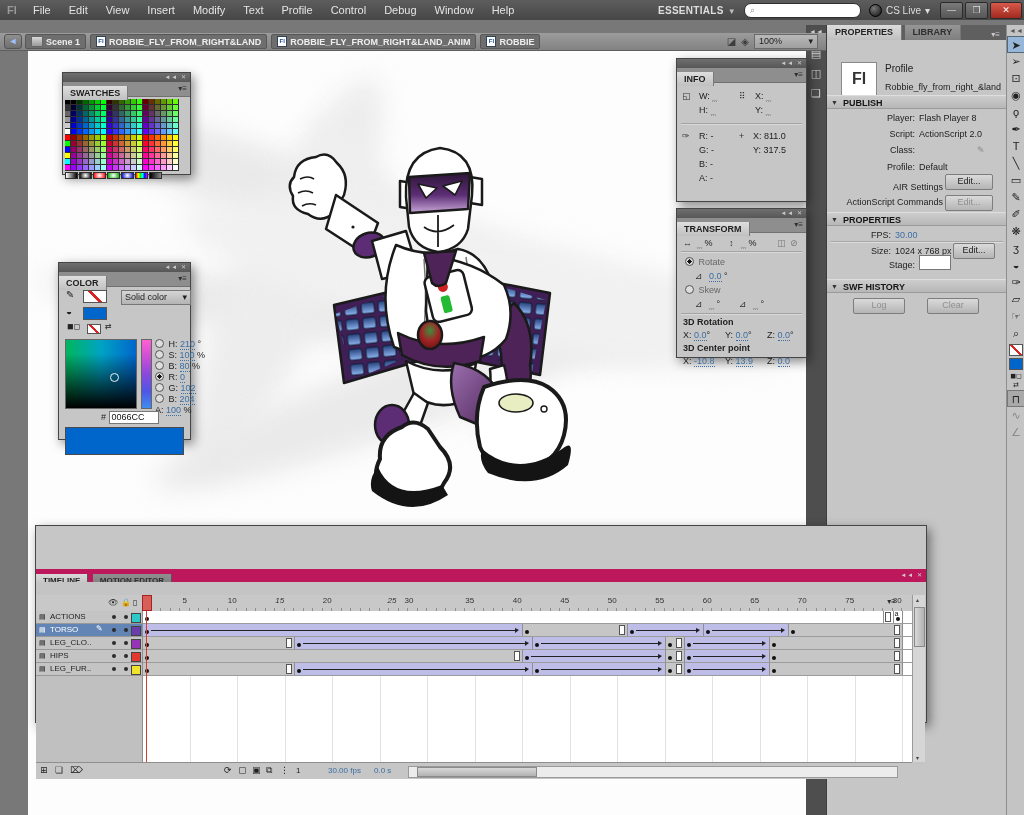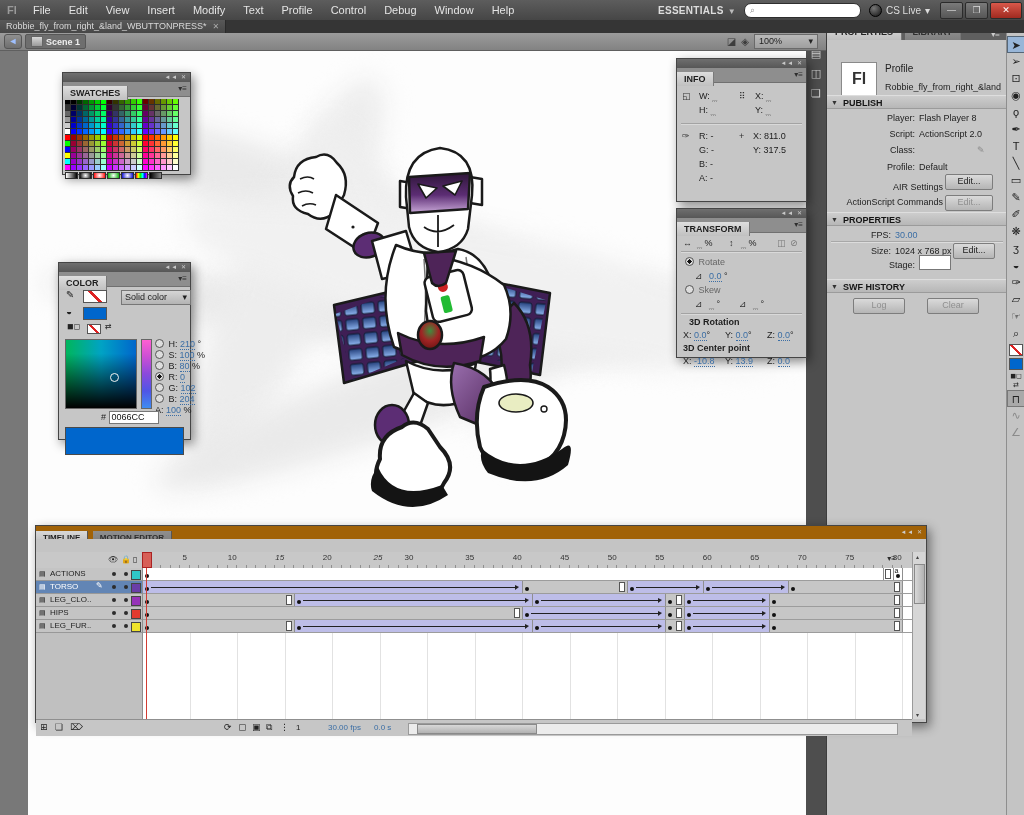--- a/index.html
+++ b/index.html
@@ -145,21 +145,21 @@
   .ibody{position:relative;font-size:9px;color:#1d1d1d;}
   .itxt{position:absolute;white-space:nowrap;}
   .igly{position:absolute;color:#333;font-size:9px;}
   .idiv{position:absolute;left:4px;right:4px;height:1px;background:#a3a3a3;border-bottom:1px solid #d9d9d9;}
   .dimval{color:#8f8f8f;border-bottom:1px dotted #999;}
   .bold9{font-weight:bold;}
 
   
   #timeline{left:35px;top:525px;width:890px;height:196px;}
   #tlbody{position:relative;width:888px;height:183px;background:#c4c4c4;}
-  #tl-tabsrow{height:13px;background:#a16207;position:relative;}
+  #tl-tabsrow{height:13px;background:#be185d;position:relative;margin-top:43px;}
   .ttab{display:inline-block;height:13px;line-height:13px;padding:0 7px;font-size:8px;font-weight:bold;color:#1d1d1d;
         background:linear-gradient(#d8d8d8,#bdbdbd);border-right:1px solid #555;}
   .ttab.inactive{background:linear-gradient(#8f8f8f,#7c7c7c);color:#2d2d2d;}
   #tl-tabsrow .gripbtns{position:absolute;right:3px;top:2px;font-size:6px;color:#ccc;letter-spacing:1px;}
   #tl-ruler{position:absolute;left:0;top:13px;width:876px;height:16px;background:#c8c8c8;border-bottom:1px solid #8f8f8f;}
   .hdricon{position:absolute;top:3px;font-size:8px;color:#222;}
   .rlabel{position:absolute;top:1px;width:24px;text-align:center;font-size:8px;color:#333;}
   .rtick{position:absolute;bottom:0;width:1px;height:3px;background:#909090;}
   #tl-left{position:absolute;left:0;top:29px;width:106px;}
   .lrow{height:12px;border-bottom:1px solid #989898;background:#c4c4c4;position:relative;font-size:8px;color:#1d1d1d;}
@@ -216,30 +216,37 @@
           <span class="dd">▾</span>
         </span>
       <span id="winbtns">
         <span class="wbtn">—</span>
         <span class="wbtn">❐</span>
         <span class="wbtn close">✕</span>
       </span>
     </span>
   </div>
 
-  <div id="tabbar">
-    <span id="doctab"><span>Robbie_fly_from_right_&amp;land_WBUTTONPRESS*</span><span class="x">✕</span></span>
-  </div>
 
   <div id="editbar">
     <span class="backbtn">◄</span>
     <span class="crumb">
         <span class="scn"></span>
         <span>Scene 1</span>
       </span>
+    <span id="crumbs"><span class="crumb">
+          <span class="fpage">Fl</span>
+          <span>ROBBIE_FLY_FROM_RIGHT&amp;LAND</span>
+        </span><span class="crumb">
+          <span class="fpage">Fl</span>
+          <span>ROBBIE_FLY_FROM_RIGHT&amp;LAND_ANIM</span>
+        </span><span class="crumb">
+          <span class="fpage">Fl</span>
+          <span>ROBBIE</span>
+        </span></span>
     <span id="editbar-right">
       <span class="ebicon">◪</span>
       <span class="ebicon">◈</span>
       <span id="zoomctl">
           <span>100%</span>
           <span>▾</span>
         </span>
     </span>
   </div>
 
@@ -760,21 +767,21 @@
       <div class="idiv" style="top:18px;"></div>
       <span class="itxt" style="left:8px;top:24px;color:#666;"><span class="radio sel"></span> <span>Rotate</span></span>
       <span class="igly" style="left:18px;top:38px;">⊿</span>
       <span class="itxt" style="left:32px;top:38px;"><span class="cval">0.0</span> <span>°</span></span>
       <span class="itxt" style="left:8px;top:52px;color:#666;"><span class="radio"></span> <span>Skew</span></span>
       <span class="igly" style="left:18px;top:66px;">⊿</span>
       <span class="itxt" style="left:32px;top:66px;"><span class="dimval">_</span> <span>°</span></span>
       <span class="igly" style="left:62px;top:66px;">⊿</span>
       <span class="itxt" style="left:76px;top:66px;"><span class="dimval">_</span> <span>°</span></span>
       <div class="idiv" style="top:80px;"></div>
-      <span class="itxt bold9" style="left:12px;top:84px;">3D Rotation</span>
+      <span class="itxt bold9" style="left:6px;top:84px;">3D Rotation</span>
       <span class="itxt" style="left:6px;top:97px;"><span>X:</span> <span class="cval">0.0</span><span>°</span></span>
       <span class="itxt" style="left:48px;top:97px;"><span>Y:</span> <span class="cval">0.0</span><span>°</span></span>
       <span class="itxt" style="left:90px;top:97px;"><span>Z:</span> <span class="cval">0.0</span><span>°</span></span>
       <span class="itxt bold9" style="left:6px;top:110px;">3D Center point</span>
       <span class="itxt" style="left:6px;top:123px;"><span>X:</span> <span class="cval">-10.8</span></span>
       <span class="itxt" style="left:48px;top:123px;"><span>Y:</span> <span class="cval">13.9</span></span>
       <span class="itxt" style="left:90px;top:123px;"><span>Z:</span> <span class="cval">0.0</span></span>
     </div>
   </div>
 
@@ -787,21 +794,21 @@
     <div id="tlbody">
       <div id="tl-ruler">
         <span class="hdricon" style="left:72px;">👁</span>
         <span class="hdricon" style="left:85px;">🔒</span>
         <span class="hdricon" style="left:97px;">▯</span>
         <span class="pmenu" style="right:16px;top:2px;">▾≡</span>
       <span class="rlabel" style="left: 136.75px;">5</span>
           <span class="rlabel" style="left: 184.25px;">10</span>
           <span class="rlabel" style="left: 231.75px; font-style: italic;">15</span>
           <span class="rlabel" style="left: 279.25px;">20</span>
-          <span class="rlabel" style="left: 330px; font-style: italic;">25</span>
+          <span class="rlabel" style="left: 344px; font-style: italic;">25</span>
           <span class="rlabel" style="left: 361px;">30</span>
           <span class="rlabel" style="left: 421.75px;">35</span>
           <span class="rlabel" style="left: 469.25px; text-align: center;">40</span>
           <span class="rlabel" style="left: 516.75px;">45</span>
           <span class="rlabel" style="left: 564.25px;">50</span>
           <span class="rlabel" style="left: 611.75px;">55</span>
           <span class="rlabel" style="left: 659.25px;">60</span>
           <span class="rlabel" style="left: 706.75px;">65</span>
           <span class="rlabel" style="left: 754.25px;">70</span>
           <span class="rlabel" style="left: 801.75px;">75</span>

